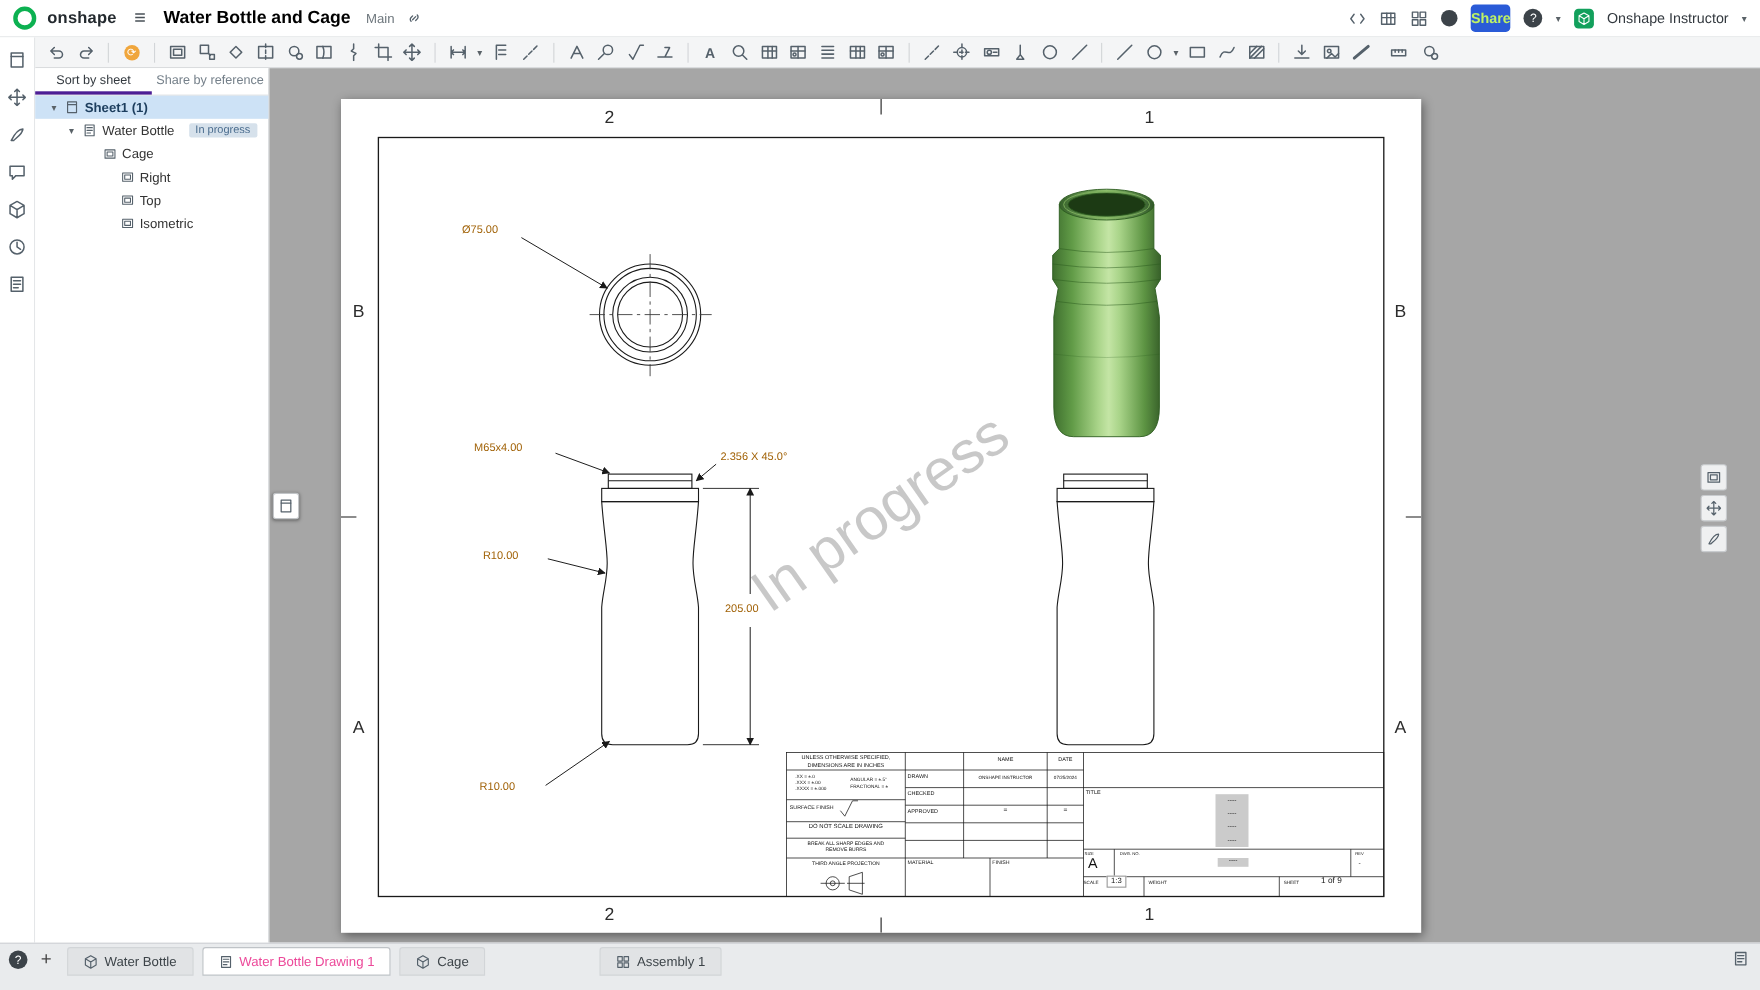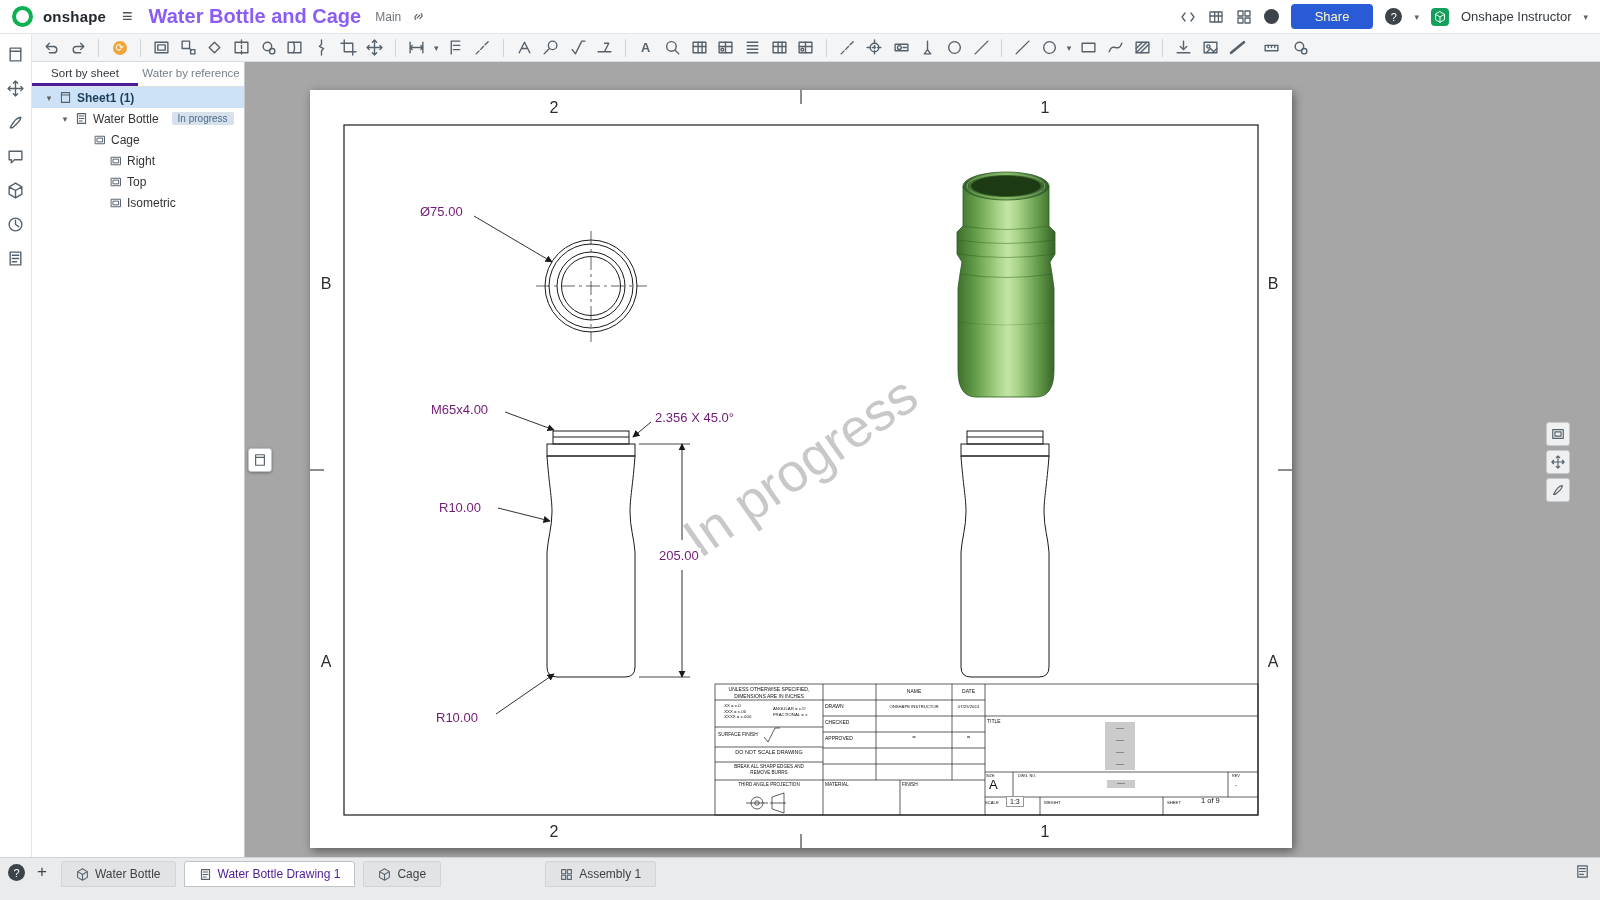--- a/index.html
+++ b/index.html
@@ -3,25 +3,25 @@
 <meta charset="utf-8">
 <style>
   html,body{margin:0;padding:0;background:#fff}
   #app{position:relative;width:1600px;height:900px;overflow:hidden;font-family:"Liberation Sans",sans-serif;color:#2b3237;font-size:13px}
   .abs{position:absolute}
   
   .header{position:absolute;left:0;top:0;width:1600px;height:34px;background:#fff;border-bottom:1px solid #e2e4e6;display:flex;align-items:center;padding:0 12px;box-sizing:border-box;gap:10px}
   .logo-ring{width:13px;height:13px;border:4px solid #0cb151;border-radius:50%;display:inline-block}
   .logo-text{font-size:15px;font-weight:700;color:#23292e;letter-spacing:.2px}
   .hamburger{font-size:18px;color:#4a5258;margin:0 6px;cursor:pointer}
-  .doc-title{font-size:20px;font-weight:700;color:#8b5cf6}
+  .doc-title{font-size:16px;font-weight:700;color:#000000}
   .ws-name{font-size:12px;color:#6d767c;margin-left:4px}
   .hdr-right{margin-left:auto;display:flex;align-items:center;gap:12px}
   .hdr-ic{color:#4a5560;font-size:13px;cursor:pointer;display:flex;align-items:center}
-  .share-btn{background:#2a5bd7;color:#fef9c3;font-size:13px;padding:5px 24px;border-radius:4px;cursor:pointer;font-weight:400}
+  .share-btn{background:#2a5bd7;color:#bef264;font-size:13px;padding:5px 0;border-radius:4px;cursor:pointer;font-weight:700}
   .help-circle{width:17px;height:17px;border-radius:50%;background:#3c4349;color:#fff;font-size:11px;display:flex;align-items:center;justify-content:center;cursor:pointer}
   .dark-dot{width:15px;height:15px;border-radius:50%;background:#3c4349;display:inline-block}
   .avatar{width:18px;height:18px;border-radius:4px;background:#12a05c;display:flex;align-items:center;justify-content:center}
   .caret{font-size:9px;color:#5a6268}
   
   .toolbar{position:absolute;left:32px;top:34px;width:1568px;height:28px;background:#f4f5f6;border-bottom:1px solid #d8dadc;display:flex;align-items:center;padding:0 10px;box-sizing:border-box;gap:8px}
   .tb-btn{width:19px;height:21px;display:flex;align-items:center;justify-content:center;border-radius:3px;cursor:pointer}
   .tb-sep{width:1px;height:18px;background:#d2d5d8;margin:0 3px}
   svg.ic{stroke:#55616b;fill:none;stroke-width:1.3;stroke-linecap:round;stroke-linejoin:round}
   .sym-text{fill:#55616b;stroke:none;font-family:"Liberation Sans",sans-serif;font-weight:700}
@@ -37,32 +37,32 @@
   .ptab{flex:1;text-align:center;font-size:11.5px;line-height:22px;color:#75808a;cursor:pointer}
   .ptab.active{color:#33393f;border-bottom:3px solid #4c1d95}
   .trow{height:21px;display:flex;align-items:center;font-size:12px;color:#333;cursor:pointer;gap:5px}
   .trow.sel{background:#cde2f6;color:#1d3e5e}
   .tcaret{font-size:9px;color:#5a6268;width:10px;text-align:center}
   .badge{font-size:10px;background:#d6e1eb;color:#4a6c8e;padding:1px 6px;border-radius:2px;margin-left:8px}
   
   .canvas{position:absolute;left:245px;top:62px;width:1355px;height:795px;background:#a6a6a6;overflow:hidden}
   .sheet{position:absolute;left:65px;top:28px;width:982px;height:758px;background:#fff;box-shadow:2px 3px 9px rgba(0,0,0,.45)}
   .zone{position:absolute;width:20px;height:20px;text-align:center;font-size:16px;color:#2c2c2c;line-height:20px}
-  .dim{position:absolute;font-size:13px;color:#701a75;white-space:nowrap}
+  .dim{position:absolute;font-size:10px;color:#a16207;white-space:nowrap}
   .wmark{position:absolute;left:340px;top:345px;width:300px;text-align:center;font-size:54px;color:#7e7e7e;opacity:.42;transform:rotate(-35deg);white-space:nowrap;pointer-events:none}
   .tb-block{position:absolute;left:405px;top:594px;width:543px;height:131px;color:#111}
   .t{position:absolute;white-space:pre-line;line-height:1.3}
   .ctr{text-align:center}
   .gray-dash{background:#cbcbcb;text-align:center}
   .fly-btn{position:absolute;width:22px;height:22px;background:#fff;border:1px solid #c2c5c8;border-radius:3px;display:flex;align-items:center;justify-content:center;box-shadow:0 1px 3px rgba(0,0,0,.35);cursor:pointer}
   .side-tool{position:absolute;width:22px;height:22px;background:#eff0f1;border:1px solid #c8cbce;border-radius:3px;display:flex;align-items:center;justify-content:center;cursor:pointer}
   
   .bbar{position:absolute;left:0;top:857px;width:1600px;height:43px;background:#e9ebed;border-top:1px solid #cfd2d5;display:flex;align-items:flex-start;padding:3px 8px 0 8px;box-sizing:border-box;gap:8px}
   .btab{display:flex;align-items:center;gap:6px;height:24px;padding:0 14px;font-size:12px;color:#3c4348;background:#e1e3e5;border:1px solid #d2d5d8;border-radius:3px 3px 0 0;cursor:pointer;white-space:nowrap}
-  .btab.active{background:#fff;border-color:#bfc3c7;color:#4c1d95}
+  .btab.active{background:#fff;border-color:#bfc3c7;color:#ec4899}
 </style>
 </head>
 <body>
 <div id="app">
 
 <svg width="0" height="0" style="position:absolute" aria-hidden="true">
   <defs>
     <symbol id="i-undo" viewBox="0 0 16 16">
           <path d="M3 7 H10 a3 3 0 0 1 0 6 H6 M3 7 L6 4 M3 7 L6 10"></path>
         </symbol>
@@ -523,21 +523,21 @@
   <span class="tb-btn">
         <svg class="ic" width="17" height="17">
           <use href="#i-notes"></use>
         </svg>
       </span>
 </div>
 
 <div class="panel">
   <div class="panel-tabs">
     <span class="ptab active">Sort by sheet</span>
-    <span class="ptab">Water by reference</span>
+    <span class="ptab">Share by reference</span>
   </div>
   <div class="trow sel" style="padding-left:12px">
     <span class="tcaret">▾</span>
     <svg class="ic" width="13" height="13">
           <use href="#i-sheeti"></use>
         </svg>
     <span style="font-weight:700">Sheet1 (1)</span>
   </div>
   <div class="trow" style="padding-left:28px">
     <span class="tcaret">▾</span>

